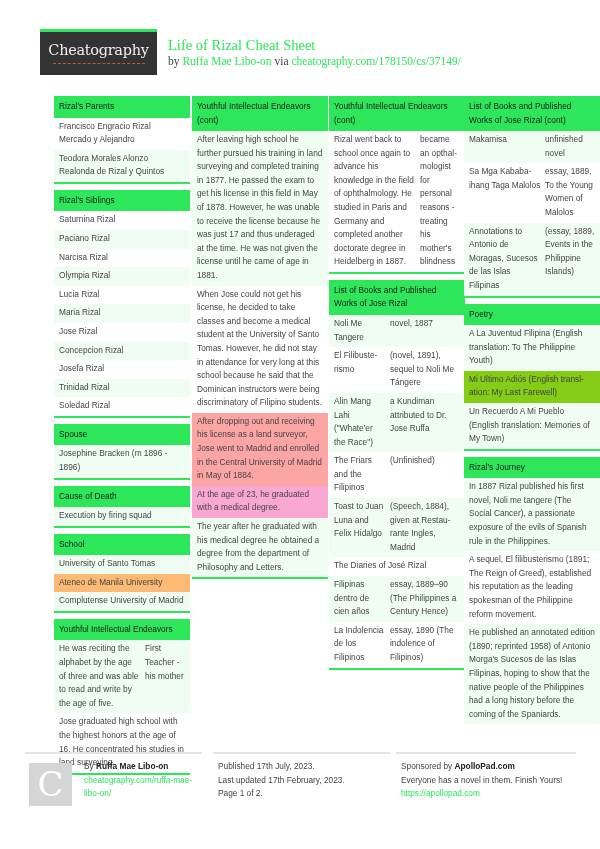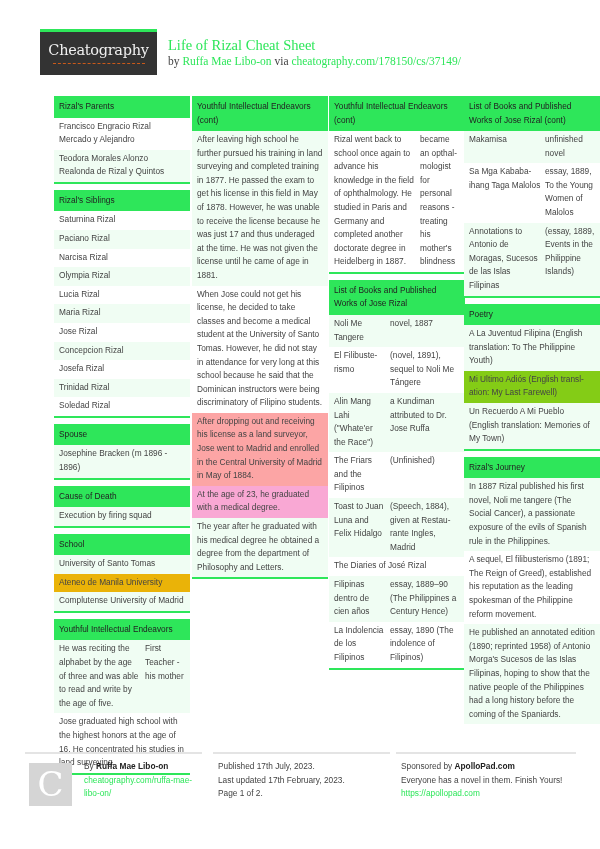--- a/index.html
+++ b/index.html
@@ -83,21 +83,21 @@
   <div class="section">
     <div class="sec-head">Cause of Death</div>
     <div>
       <div class="row" style="background:#f0fdf3">Execution by firing squad</div>
     </div>
   </div>
   <div class="section">
     <div class="sec-head">School</div>
     <div>
       <div class="row" style="background:#f0fdf3">University of Santo Tomas</div>
-      <div class="row" style="background:#eab308">Ateneo de Manila University</div>
+      <div class="row" style="background:#fdba74">Ateneo de Manila University</div>
       <div class="row" style="background:#f0fdf3">Complutense University of Madrid</div>
     </div>
   </div>
   <div class="section">
     <div class="sec-head">Youthful Intellectual Endeavors</div>
     <div>
       <div class="row two" style="background:#f0fdf3">
         <span class="c1">He was reciting the alphabet by the age of three and was able to read and write by the age of five.</span>
         <span class="c2" style="width:40px">First Teacher - his mother</span>
       </div>

